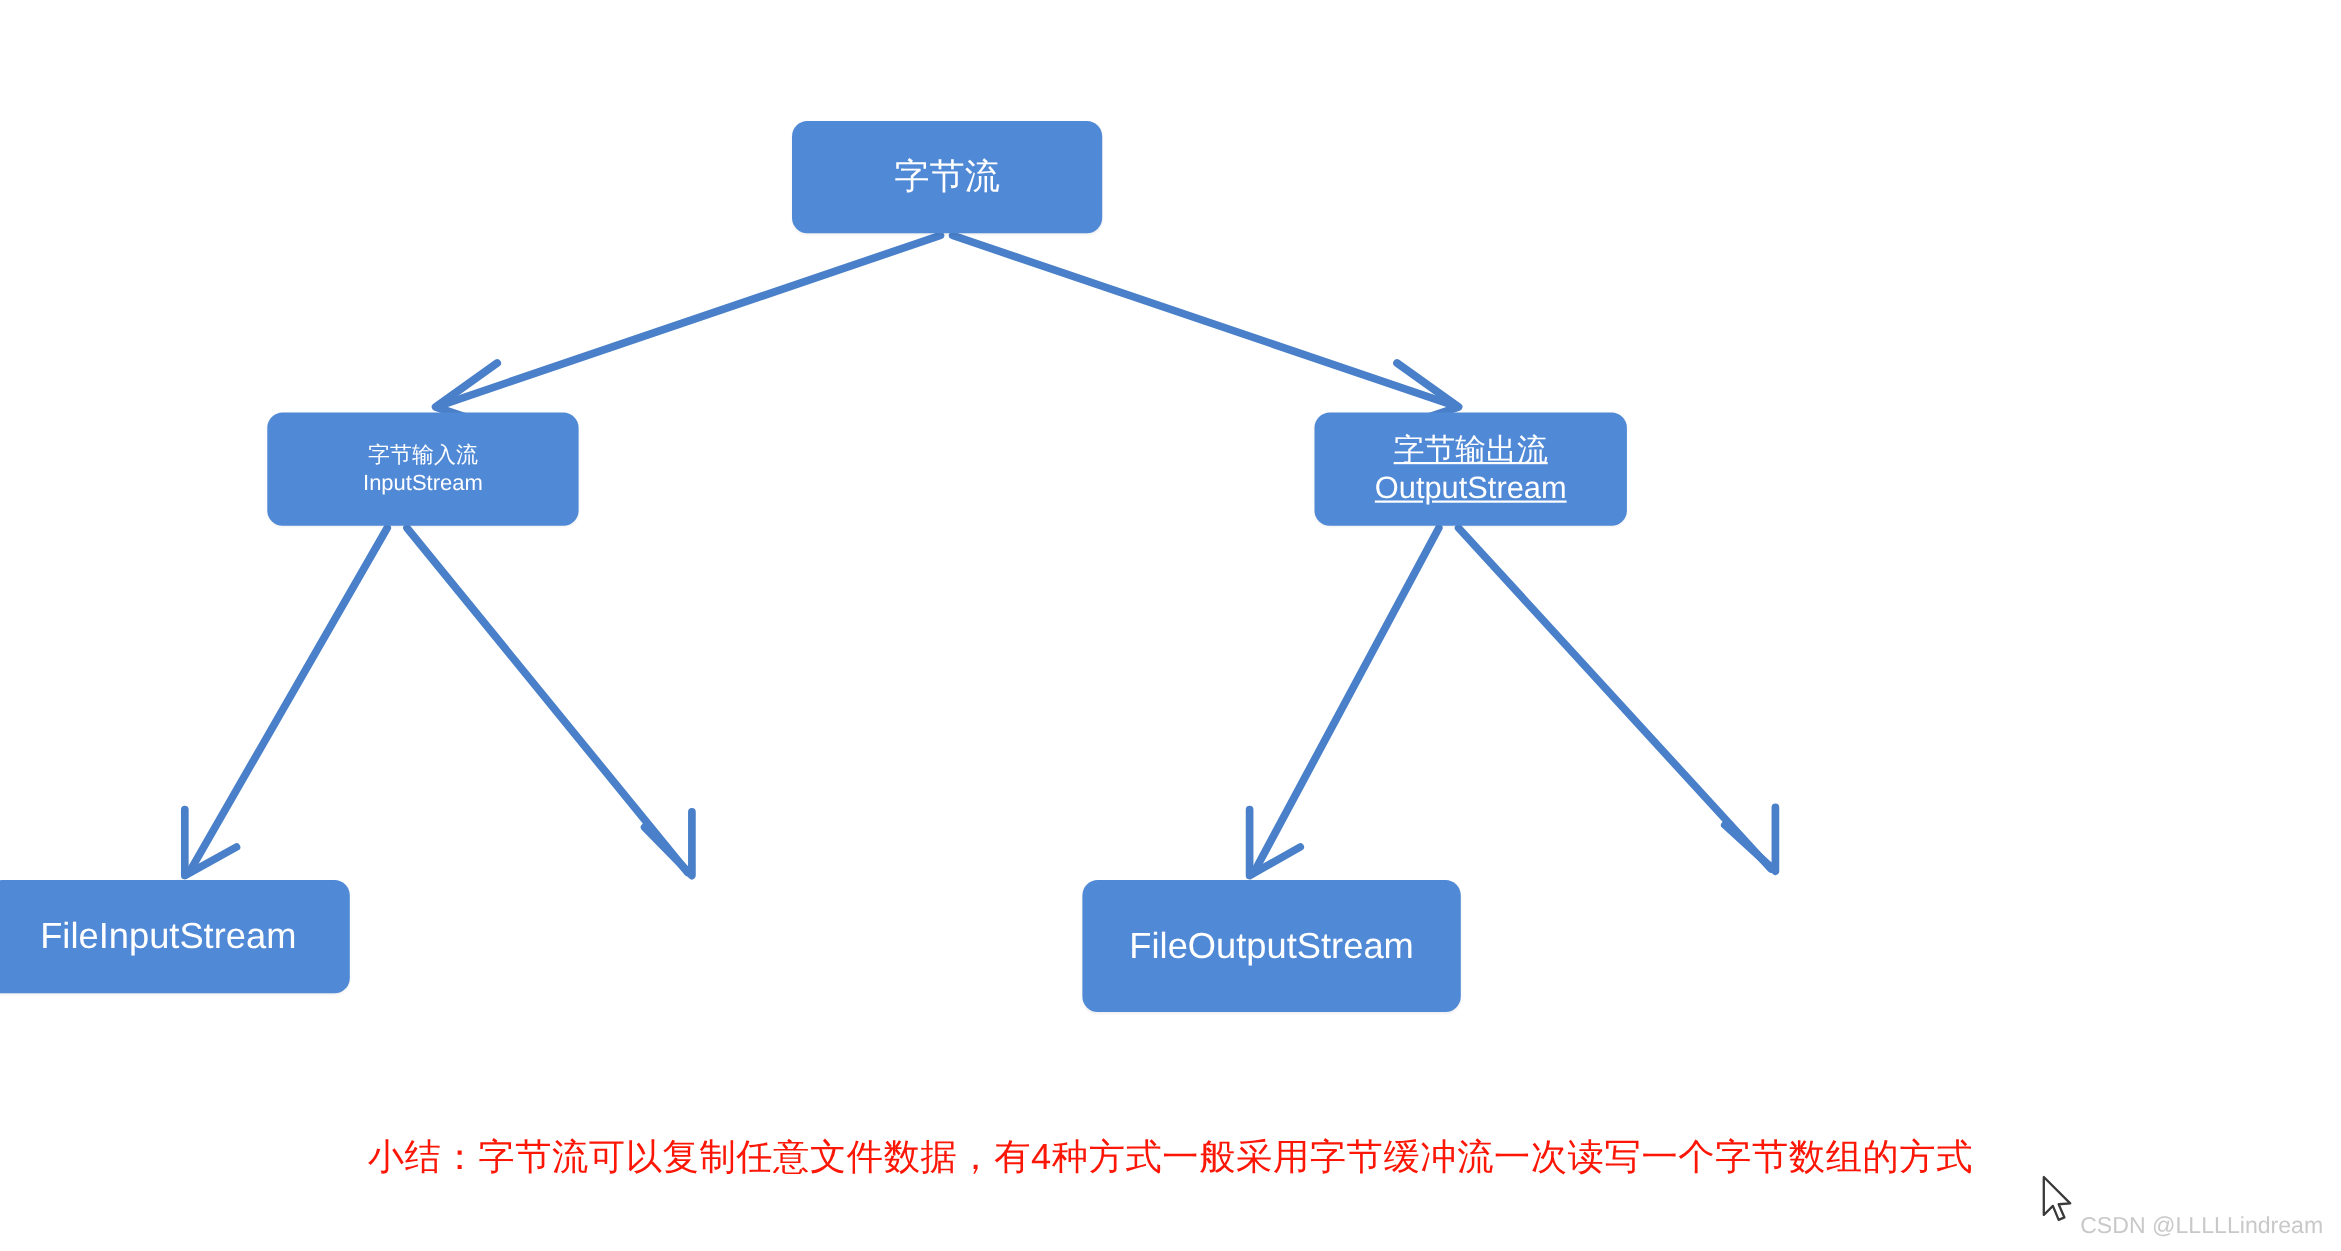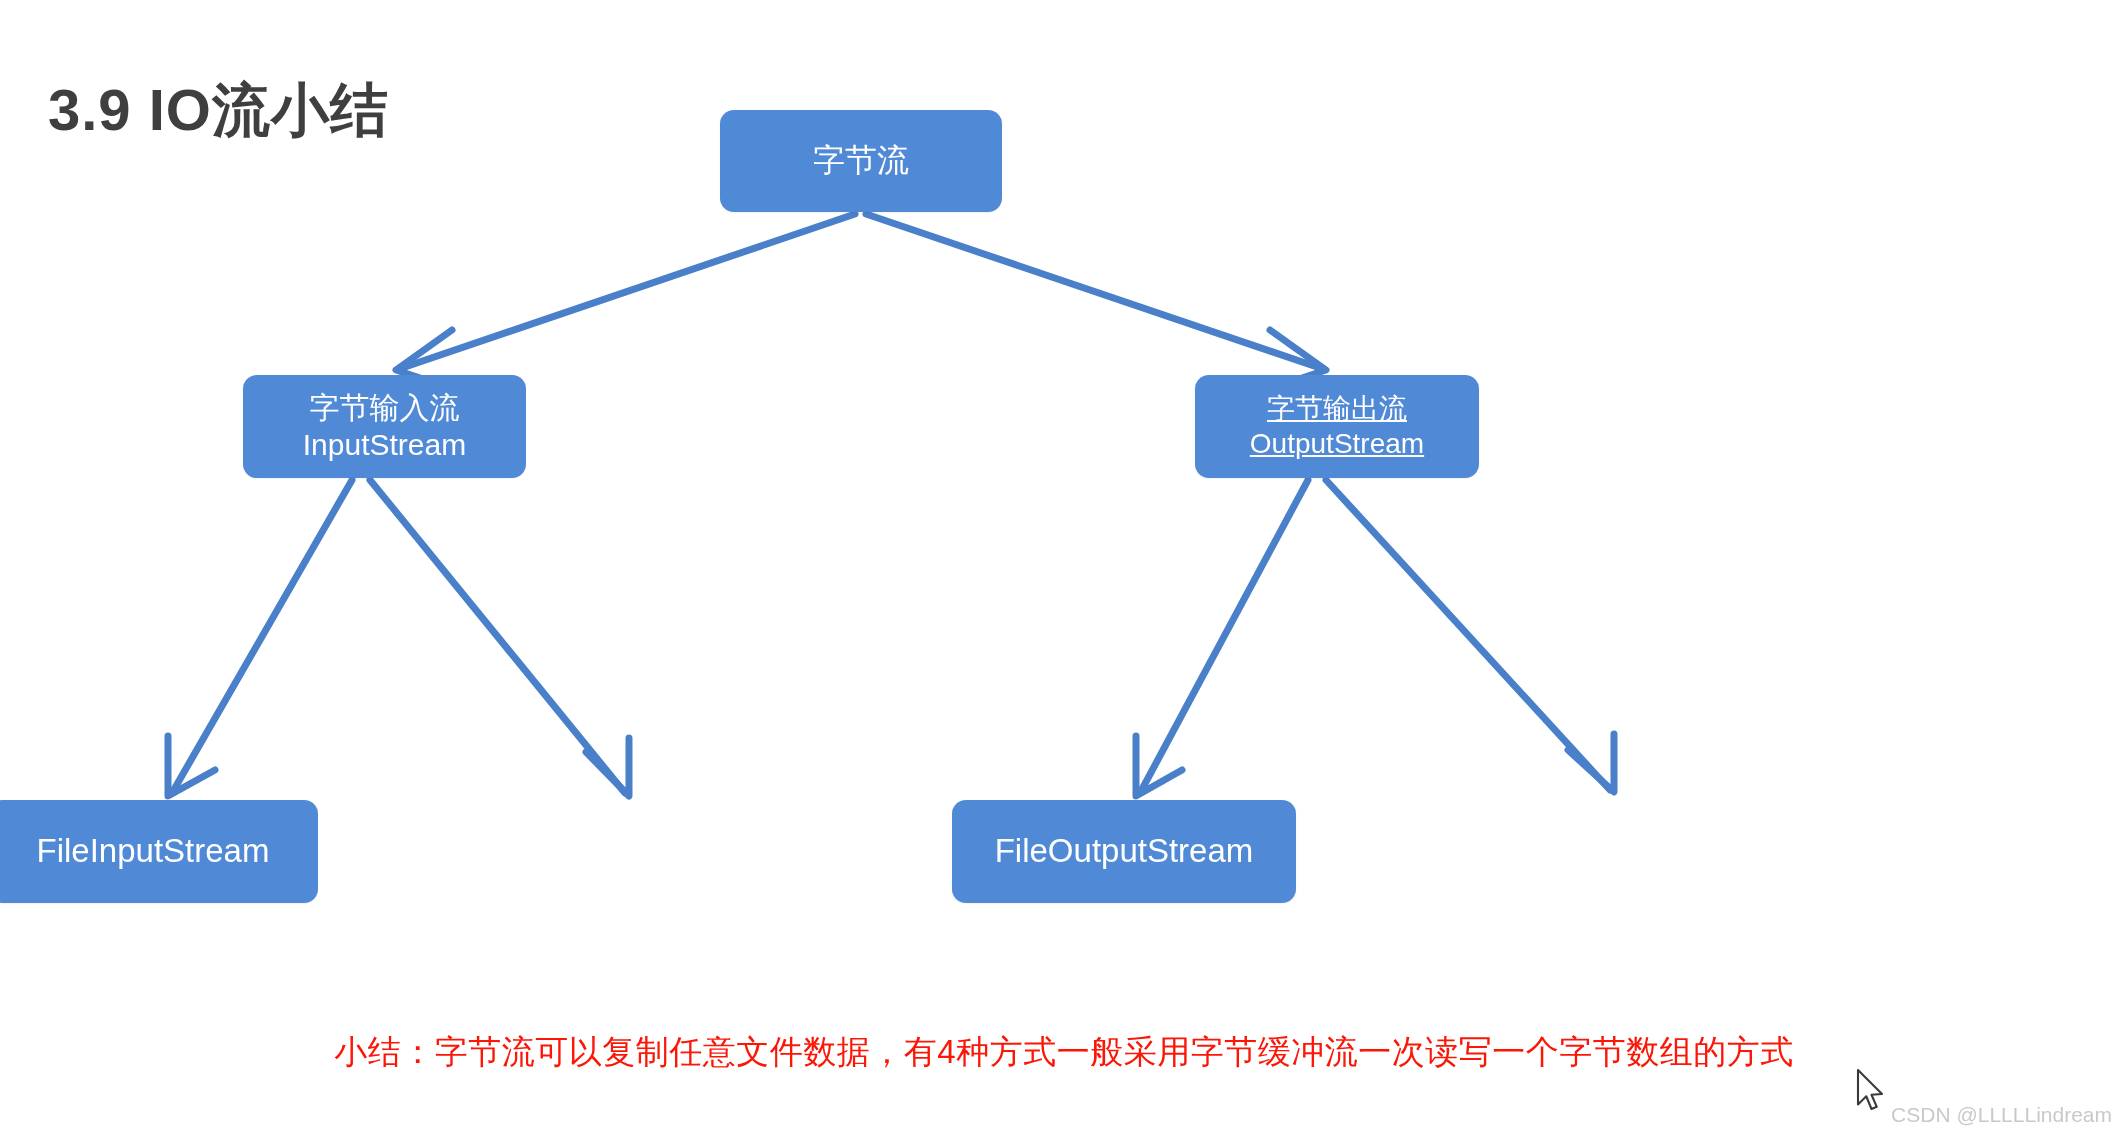--- a/index.html
+++ b/index.html
@@ -55,38 +55,38 @@
   .node .line2 { display: block; white-space: nowrap; }
 
   
   #node-root {
     left: 720px; top: 110px; width: 282px; height: 102px;
     font-size: 32px;
   }
   
   #node-input {
     left: 243px; top: 375px; width: 283px; height: 103px;
-    font-size: 30px;
+    font-size: 20px;
   }
   #node-output {
     left: 1195px; top: 375px; width: 284px; height: 103px;
     font-size: 28px;
     text-decoration: underline;
   }
   
   #node-fis {
     left: -12px; top: 800px; width: 330px; height: 103px;
     font-size: 33px;
   }
   #node-bis {
     left: 425px; top: 800px; width: 406px; height: 103px;
     font-size: 33px;
   }
   #node-fos {
-    left: 952px; top: 800px; width: 344px; height: 103px;
+    left: 984px; top: 800px; width: 344px; height: 120px;
     font-size: 33px;
   }
   #node-bos {
     left: 1405px; top: 795px; width: 417px; height: 103px;
     font-size: 33px;
   }
 
   .summary {
     position: absolute;
     left: 0;
@@ -137,21 +137,20 @@
       <polyline points="586,752 629,796 629,738"></polyline>
 
       <line x1="1308" y1="480" x2="1140" y2="793"></line>
       <polyline points="1136,736 1136,796 1182,770"></polyline>
 
       <line x1="1326" y1="480" x2="1610" y2="790"></line>
       <polyline points="1568,750 1614,792 1614,734"></polyline>
     </g>
   </svg>
 
-  <div class="slide-title">3.9 IO流小结</div>
 
   <div class="node" id="node-root">
     <span class="line1">字节流</span>
   </div>
 
   <div class="node" id="node-input">
     <span class="line1">字节输入流</span>
     <span class="line2">InputStream</span>
   </div>
 

